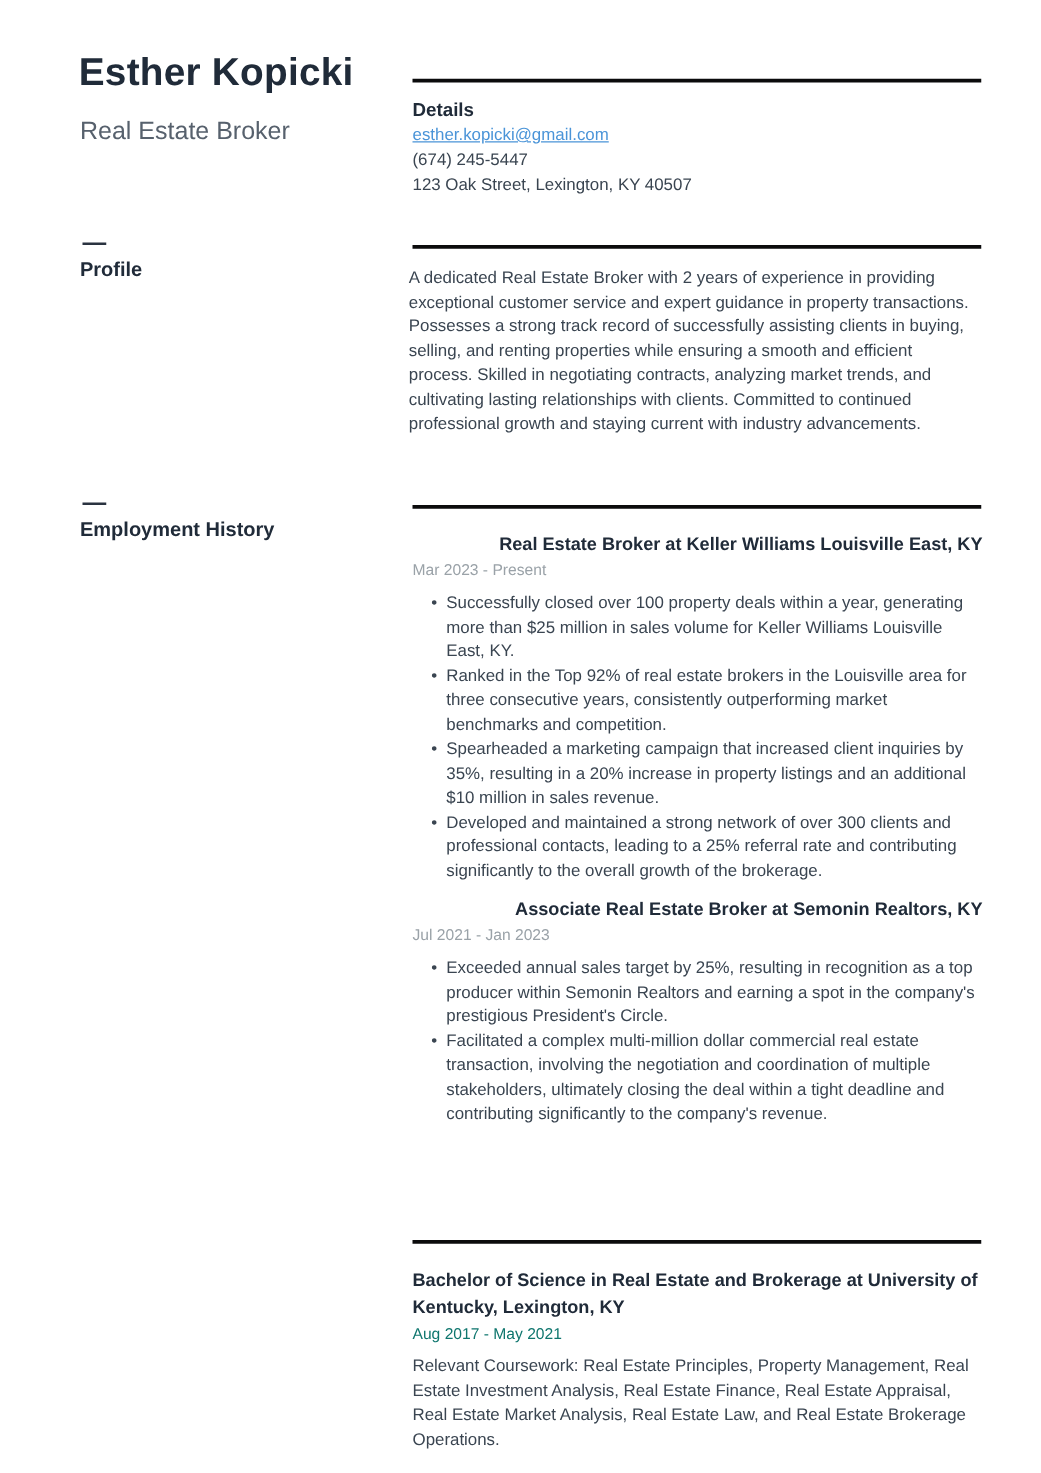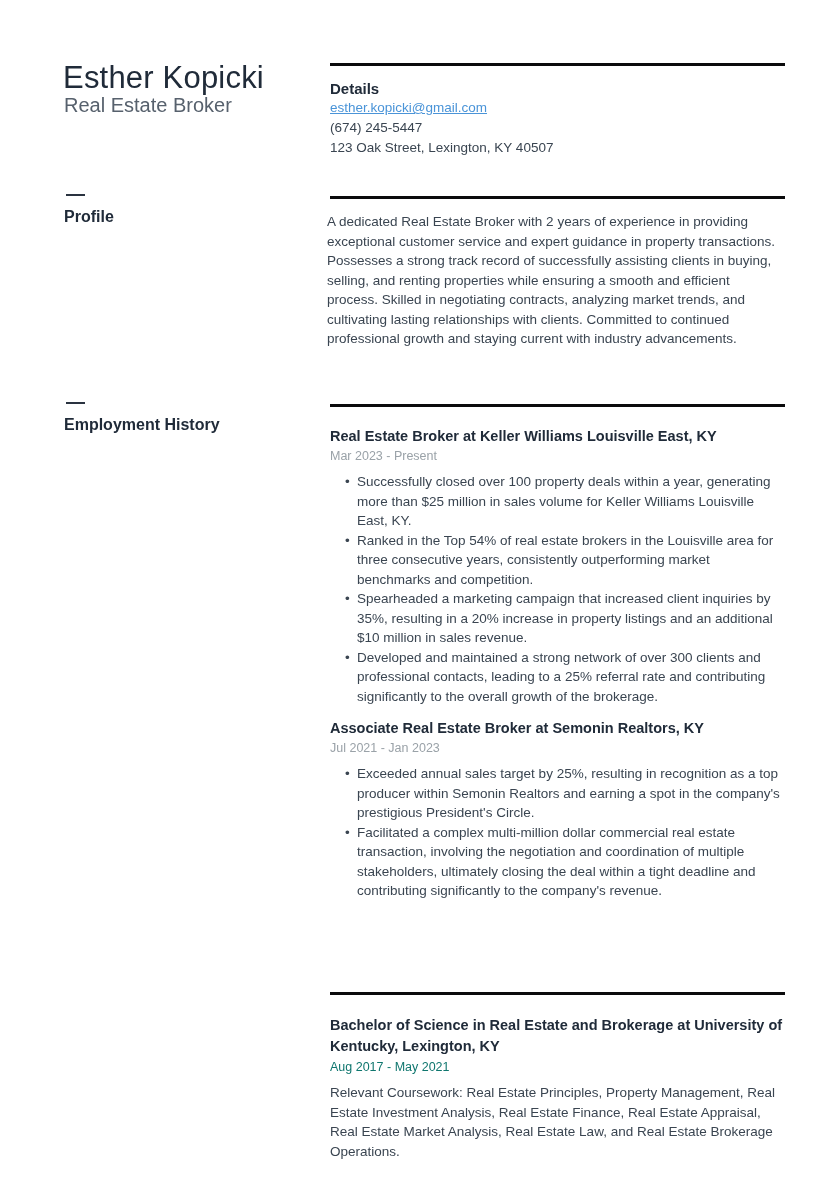--- a/index.html
+++ b/index.html
@@ -7,22 +7,22 @@
     position: relative;
     width: 833px;
     height: 1178px;
     background: #ffffff;
     font-family: "Liberation Sans", sans-serif;
     overflow: hidden;
   }
 
   
   .person-name {
-    position: absolute; left: 63px; top: 60px; margin: 0;
-    font-size: 31px; font-weight: normal; color: #202b39; letter-spacing: 0.2px;
+    position: absolute; left: 63px; top: 40px; margin: 0;
+    font-size: 31px; font-weight: bold; color: #202b39; letter-spacing: 0.2px;
   }
   .person-subtitle {
     position: absolute; left: 64px; top: 94px;
     font-size: 20px; color: #57616d;
   }
 
   
   .rule {
     position: absolute; left: 330px; width: 455px; height: 3px;
     background: #0b0b0c;
@@ -52,21 +52,21 @@
   }
 
   
   .profile-text {
     position: absolute; left: 327px; top: 212px; width: 456px;
     font-size: 13.5px; line-height: 19.5px; color: #3a4551;
   }
 
   
   .employment-content { position: absolute; left: 330px; top: 426px; width: 456px; }
-  .job h3 { margin: 0; font-size: 14.5px; line-height: 20px; font-weight: bold; color: #202b39; }
+  .job h3 { margin: 0; font-size: 14.5px; line-height: 20px; font-weight: bold; color: #202b39; text-align: right; }
   .job .dates { margin-top: 2px; font-size: 12.5px; line-height: 16px; color: #9aa2a8; }
   .job ul { margin: 8px 0 0 0; padding: 0; list-style: none; }
   .job li {
     position: relative; padding-left: 27px;
     font-size: 13.5px; line-height: 19.5px; color: #3a4551;
   }
   .job li::before { content: "\2022"; position: absolute; left: 15px; color: #3a4551; }
   .job + .job { margin-top: 12px; }
 
   
@@ -105,21 +105,21 @@
     <h2>Employment History</h2>
   </div>
   <div class="rule rule-employment"></div>
   <div class="employment-content">
 
     <div class="job">
       <h3>Real Estate Broker at Keller Williams Louisville East, KY</h3>
       <div class="dates">Mar 2023 - Present</div>
       <ul>
         <li>Successfully closed over 100 property deals within a year, generating more than $25 million in sales volume for Keller Williams Louisville East, KY.</li>
-        <li>Ranked in the Top 54% of real estate brokers in the Louisville area for three consecutive years, consistently outperforming market benchmarks and competition.</li>
+        <li>Ranked in the Top 92% of real estate brokers in the Louisville area for three consecutive years, consistently outperforming market benchmarks and competition.</li>
         <li>Spearheaded a marketing campaign that increased client inquiries by 35%, resulting in a 20% increase in property listings and an additional $10 million in sales revenue.</li>
         <li>Developed and maintained a strong network of over 300 clients and professional contacts, leading to a 25% referral rate and contributing significantly to the overall growth of the brokerage.</li>
       </ul>
     </div>
 
     <div class="job">
       <h3>Associate Real Estate Broker at Semonin Realtors, KY</h3>
       <div class="dates">Jul 2021 - Jan 2023</div>
       <ul>
         <li>Exceeded annual sales target by 25%, resulting in recognition as a top producer within Semonin Realtors and earning a spot in the company's prestigious President's Circle.</li>

